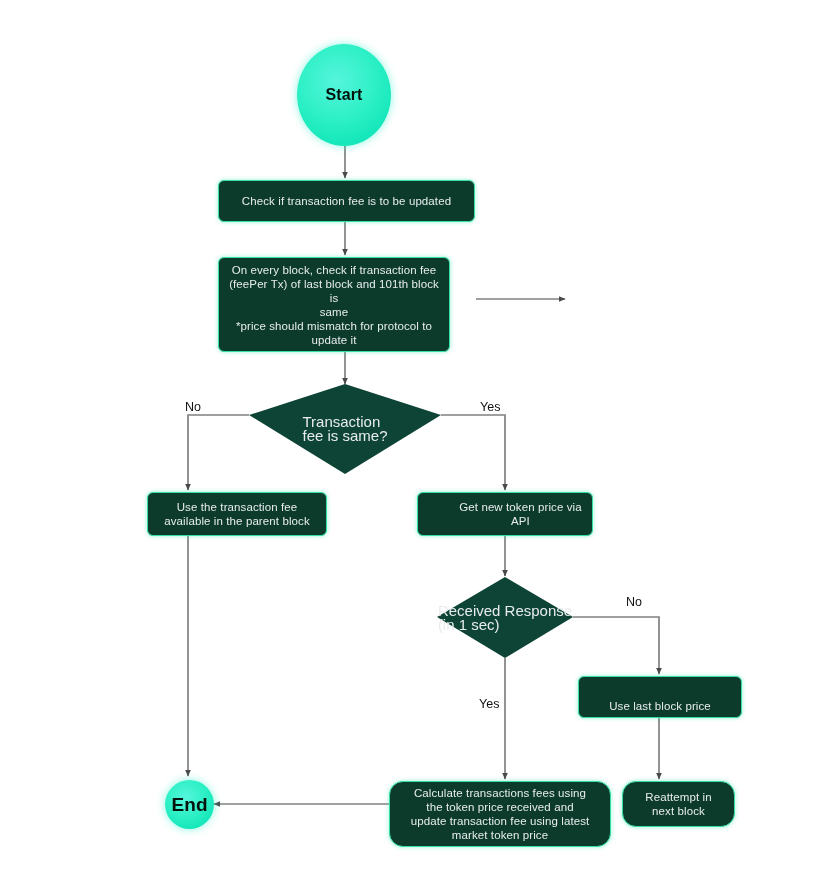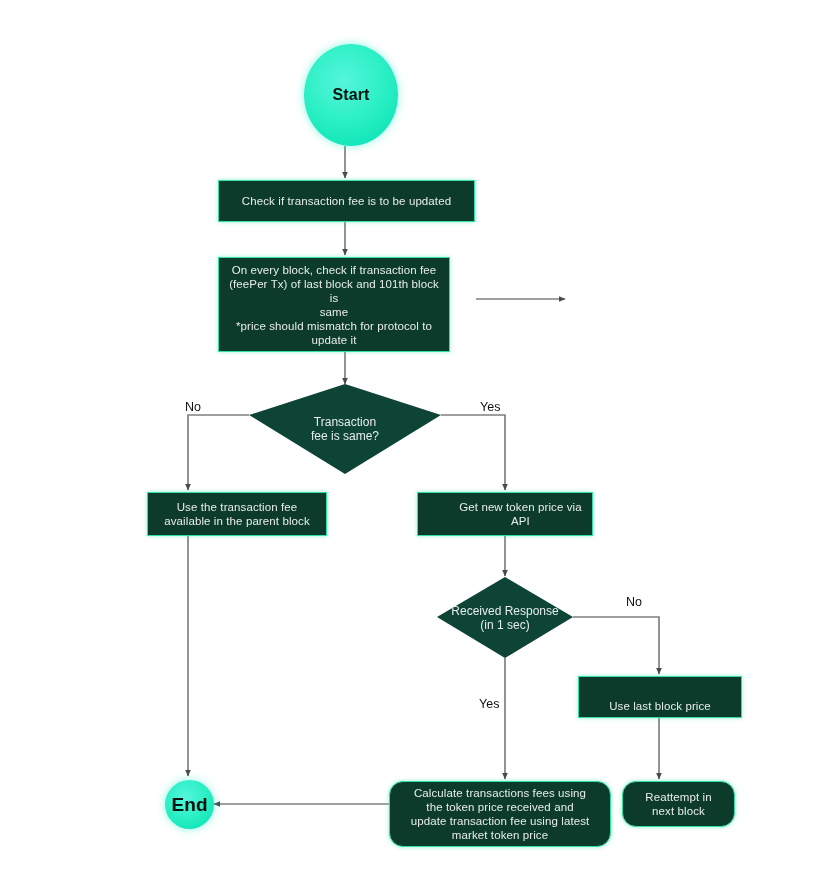--- a/index.html
+++ b/index.html
@@ -35,21 +35,21 @@
     justify-content: center;
     text-align: center;
     color: #e8eced;
     font-size: 11.5px;
     line-height: 14px;
     letter-spacing: 0.1px;
   }
   .proc {
     background: #0c3b2c;
     border: 1.2px solid #35e0a8;
-    border-radius: 0;
+    border-radius: 6px;
     box-shadow: 0 0 4px rgba(60, 230, 170, 0.55);
     padding: 4px 8px;
   }
   .proc.round-lg {
     border-radius: 14px;
   }
   .terminator {
     border-radius: 50%;
     color: #04130d;
     font-weight: bold;
@@ -74,23 +74,23 @@
     left: 0; top: 0;
   }
   .diamond-label {
     position: absolute;
     left: 0; top: 0;
     width: 100%;
     height: 100%;
     display: flex;
     align-items: center;
     justify-content: center;
-    text-align: center;
+    text-align: left;
     color: #e8eced;
-    font-size: 12px;
+    font-size: 15px;
     line-height: 14px;
     white-space: pre-line;
   }
   .txt { white-space: pre-line; }
 </style>
 </head>
 <body>
 
 <div id="flow-root">
 
@@ -121,21 +121,21 @@
       <path d="M573,617 L659,617 L659,674"></path>
 
       <path d="M505,658 L505,779"></path>
 
       <path d="M659,718 L659,779"></path>
 
       <path d="M389,804 L214,804"></path>
     </g>
   </svg>
 
-  <div class="node terminator" style="left:304px; top:44px; width:94px; height:102px;">
+  <div class="node terminator" style="left:297px; top:44px; width:94px; height:102px;">
     <span>Start</span>
   </div>
 
   <div class="node proc" style="left:218px; top:180px; width:257px; height:42px;">
     <span class="txt">Check if transaction fee is to be updated</span>
   </div>
 
   <div class="node proc" style="left:218px; top:257px; width:232px; height:95px;">
     <span class="txt">On every block, check if transaction fee
 (feePer Tx) of last block and 101th block is

